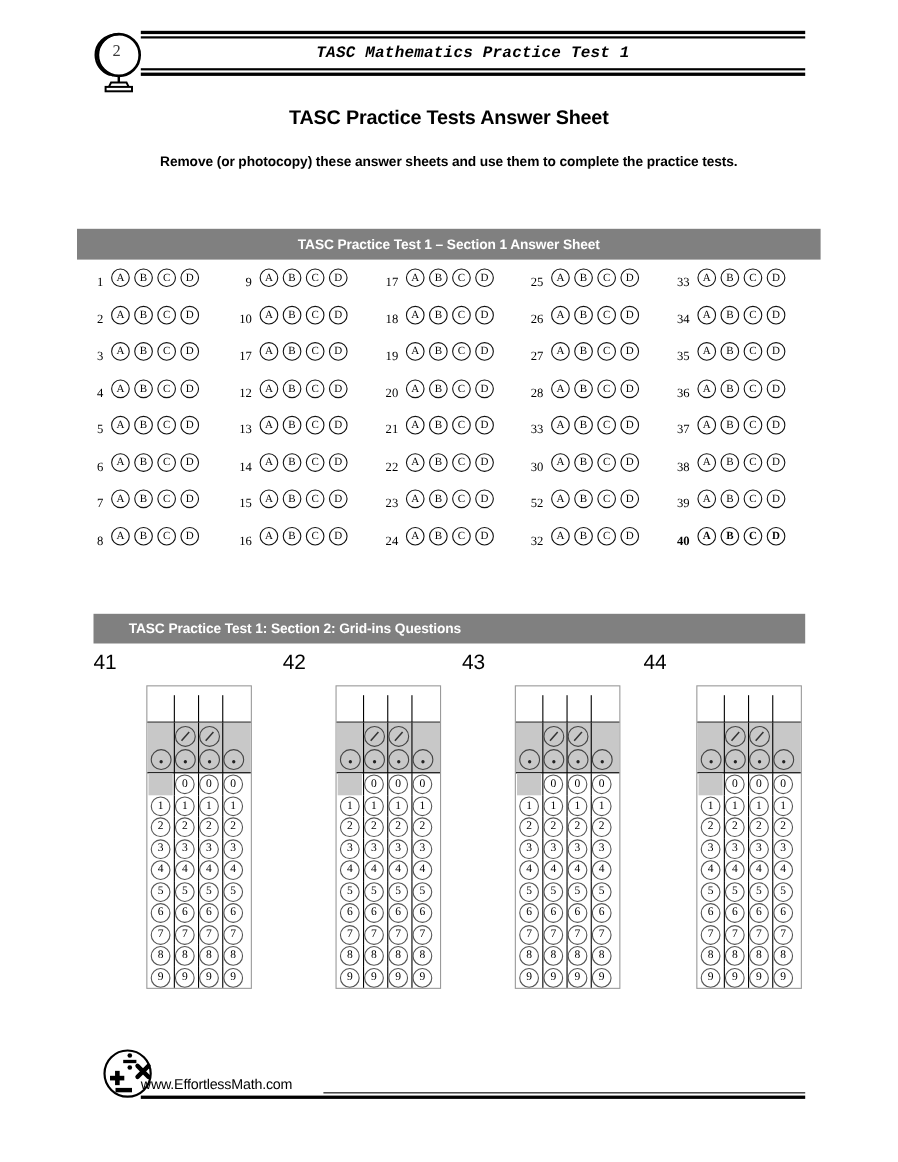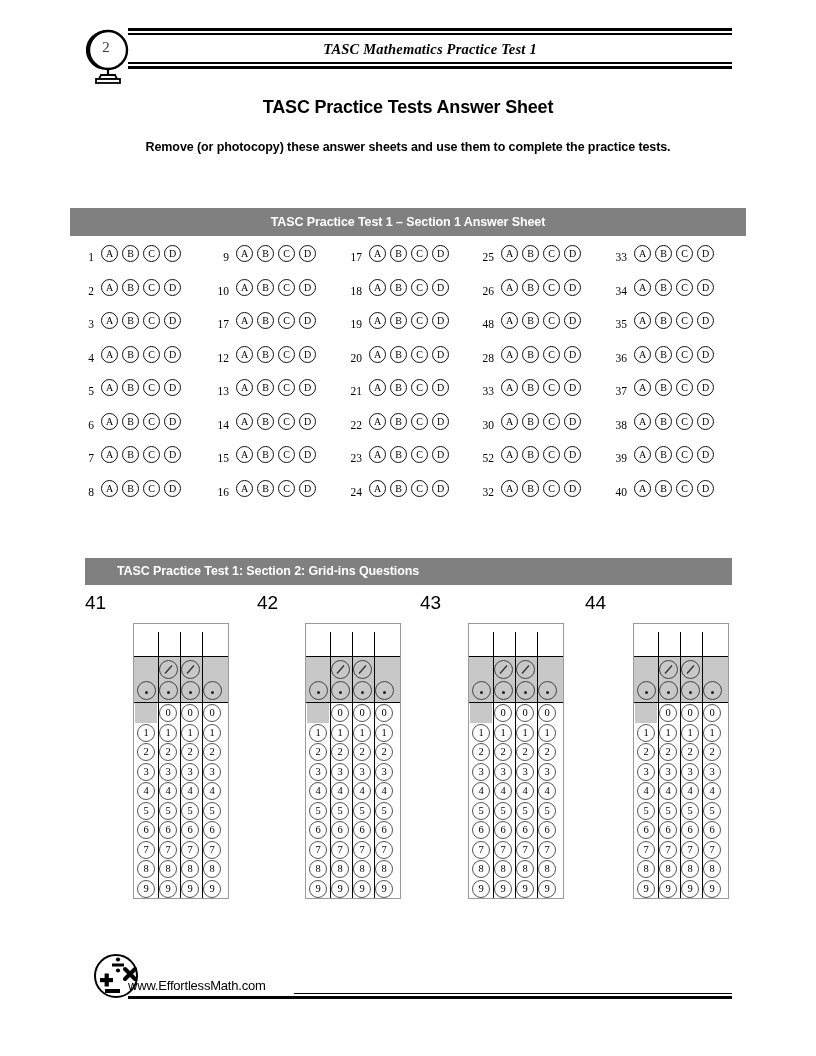--- a/index.html
+++ b/index.html
@@ -43,21 +43,21 @@
   .rule.r4 { top: 38px; height: 3px; }
 
   .header-title {
     position: absolute;
     left: 128px;
     top: 8px;
     width: 604px;
     height: 26px;
     line-height: 26px;
     text-align: center;
-    font-family: Liberation Serif, serif;
+    font-family: Liberation Mono, monospace;
     font-style: italic;
     font-weight: bold;
     font-size: 14.5px;
     letter-spacing: 0.2px;
   }
 
   
   .globe {
     position: absolute;
     left: 84px;
@@ -468,21 +468,21 @@
     <div class="bcol" style="left: 400px;">
       <div class="brow" style="top: 0px;">
         <div class="qnum">25</div>
         <div class="opts"><span class="bub">A</span><span class="bub">B</span><span class="bub">C</span><span class="bub">D</span></div>
       </div>
       <div class="brow" style="top: 33.5px;">
         <div class="qnum">26</div>
         <div class="opts"><span class="bub">A</span><span class="bub">B</span><span class="bub">C</span><span class="bub">D</span></div>
       </div>
       <div class="brow" style="top: 67px;">
-        <div class="qnum">48</div>
+        <div class="qnum">27</div>
         <div class="opts"><span class="bub">A</span><span class="bub">B</span><span class="bub">C</span><span class="bub">D</span></div>
       </div>
       <div class="brow" style="top: 100.5px;">
         <div class="qnum">28</div>
         <div class="opts"><span class="bub">A</span><span class="bub">B</span><span class="bub">C</span><span class="bub">D</span></div>
       </div>
       <div class="brow" style="top: 134px;">
         <div class="qnum">33</div>
         <div class="opts"><span class="bub">A</span><span class="bub">B</span><span class="bub">C</span><span class="bub">D</span></div>
       </div>
@@ -521,21 +521,21 @@
         <div class="opts"><span class="bub">A</span><span class="bub">B</span><span class="bub">C</span><span class="bub">D</span></div>
       </div>
       <div class="brow" style="top: 167.5px;">
         <div class="qnum">38</div>
         <div class="opts"><span class="bub">A</span><span class="bub">B</span><span class="bub">C</span><span class="bub">D</span></div>
       </div>
       <div class="brow" style="top: 201px;">
         <div class="qnum">39</div>
         <div class="opts"><span class="bub">A</span><span class="bub">B</span><span class="bub">C</span><span class="bub">D</span></div>
       </div>
-      <div class="brow" style="top: 234.5px;">
+      <div class="brow" style="top: 234.5px; font-weight: bold;">
         <div class="qnum">40</div>
         <div class="opts"><span class="bub">A</span><span class="bub">B</span><span class="bub">C</span><span class="bub">D</span></div>
       </div>
     </div>
   </div>
 
 <div class="section-bar s2">TASC Practice Test 1: Section 2: Grid-ins Questions</div>
 <div class="gridins" id="gridins">
     <div class="gridin" style="left: 85px;">
       <div class="gi-num">41</div>

